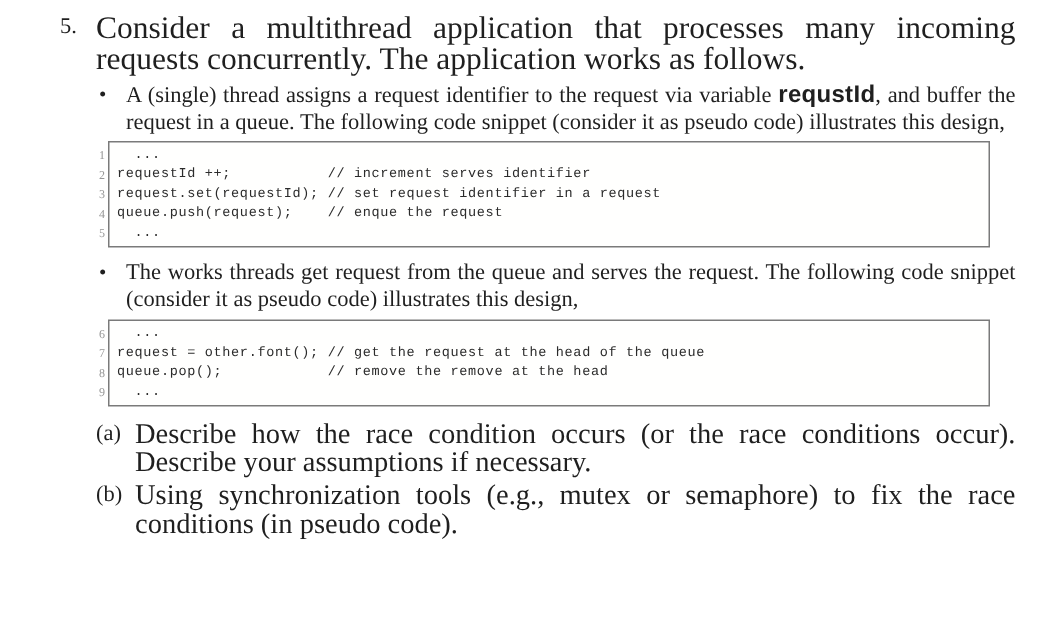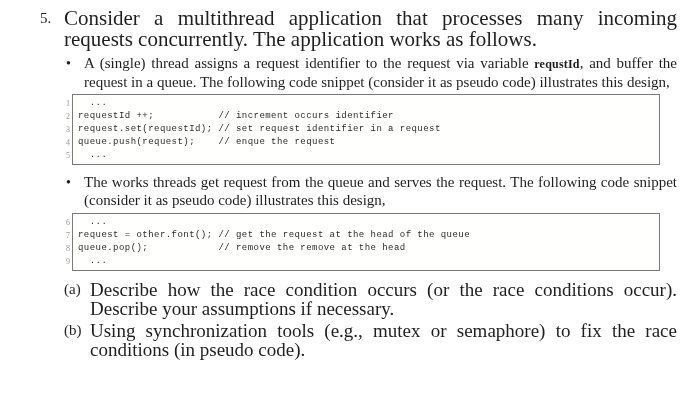--- a/index.html
+++ b/index.html
@@ -54,23 +54,23 @@
     line-height: 17px;
   }
   .bullet-text {
     flex: 1;
     min-width: 0;
     font-size: 15px;
     line-height: 17.5px;
     text-align: justify;
   }
   .inline-code {
-    font-family: Liberation Serif, serif;
+    font-family: Liberation Sans, sans-serif;
     font-weight: bold;
-    font-size: 12px;
+    font-size: 16px;
     letter-spacing: 0.2px;
   }
   .code-block {
     box-sizing: border-box;
     margin: 3px 17px 0 8px;
     border: 1px solid #7a7a7a;
     padding: 2px 4px 2px 5px;
     background: #fffffe;
   }
   .code-block.second {
@@ -142,21 +142,21 @@
         <div class="bullet-text"><span>A (single) thread assigns a request identifier to the request via variable </span><span class="inline-code">requstId</span><span>, and buffer the request in a queue. The following code snippet (consider it as pseudo code) illustrates this design,</span></div>
       </div>
 
       <div class="code-block">
         <div class="code-line">
           <span class="lineno">1</span>
           <span class="code-text">  ...</span>
         </div>
         <div class="code-line">
           <span class="lineno">2</span>
-          <span class="code-text">requestId ++;           // increment occurs identifier</span>
+          <span class="code-text">requestId ++;           // increment serves identifier</span>
         </div>
         <div class="code-line">
           <span class="lineno">3</span>
           <span class="code-text">request.set(requestId); // set request identifier in a request</span>
         </div>
         <div class="code-line">
           <span class="lineno">4</span>
           <span class="code-text">queue.push(request);    // enque the request</span>
         </div>
         <div class="code-line">

